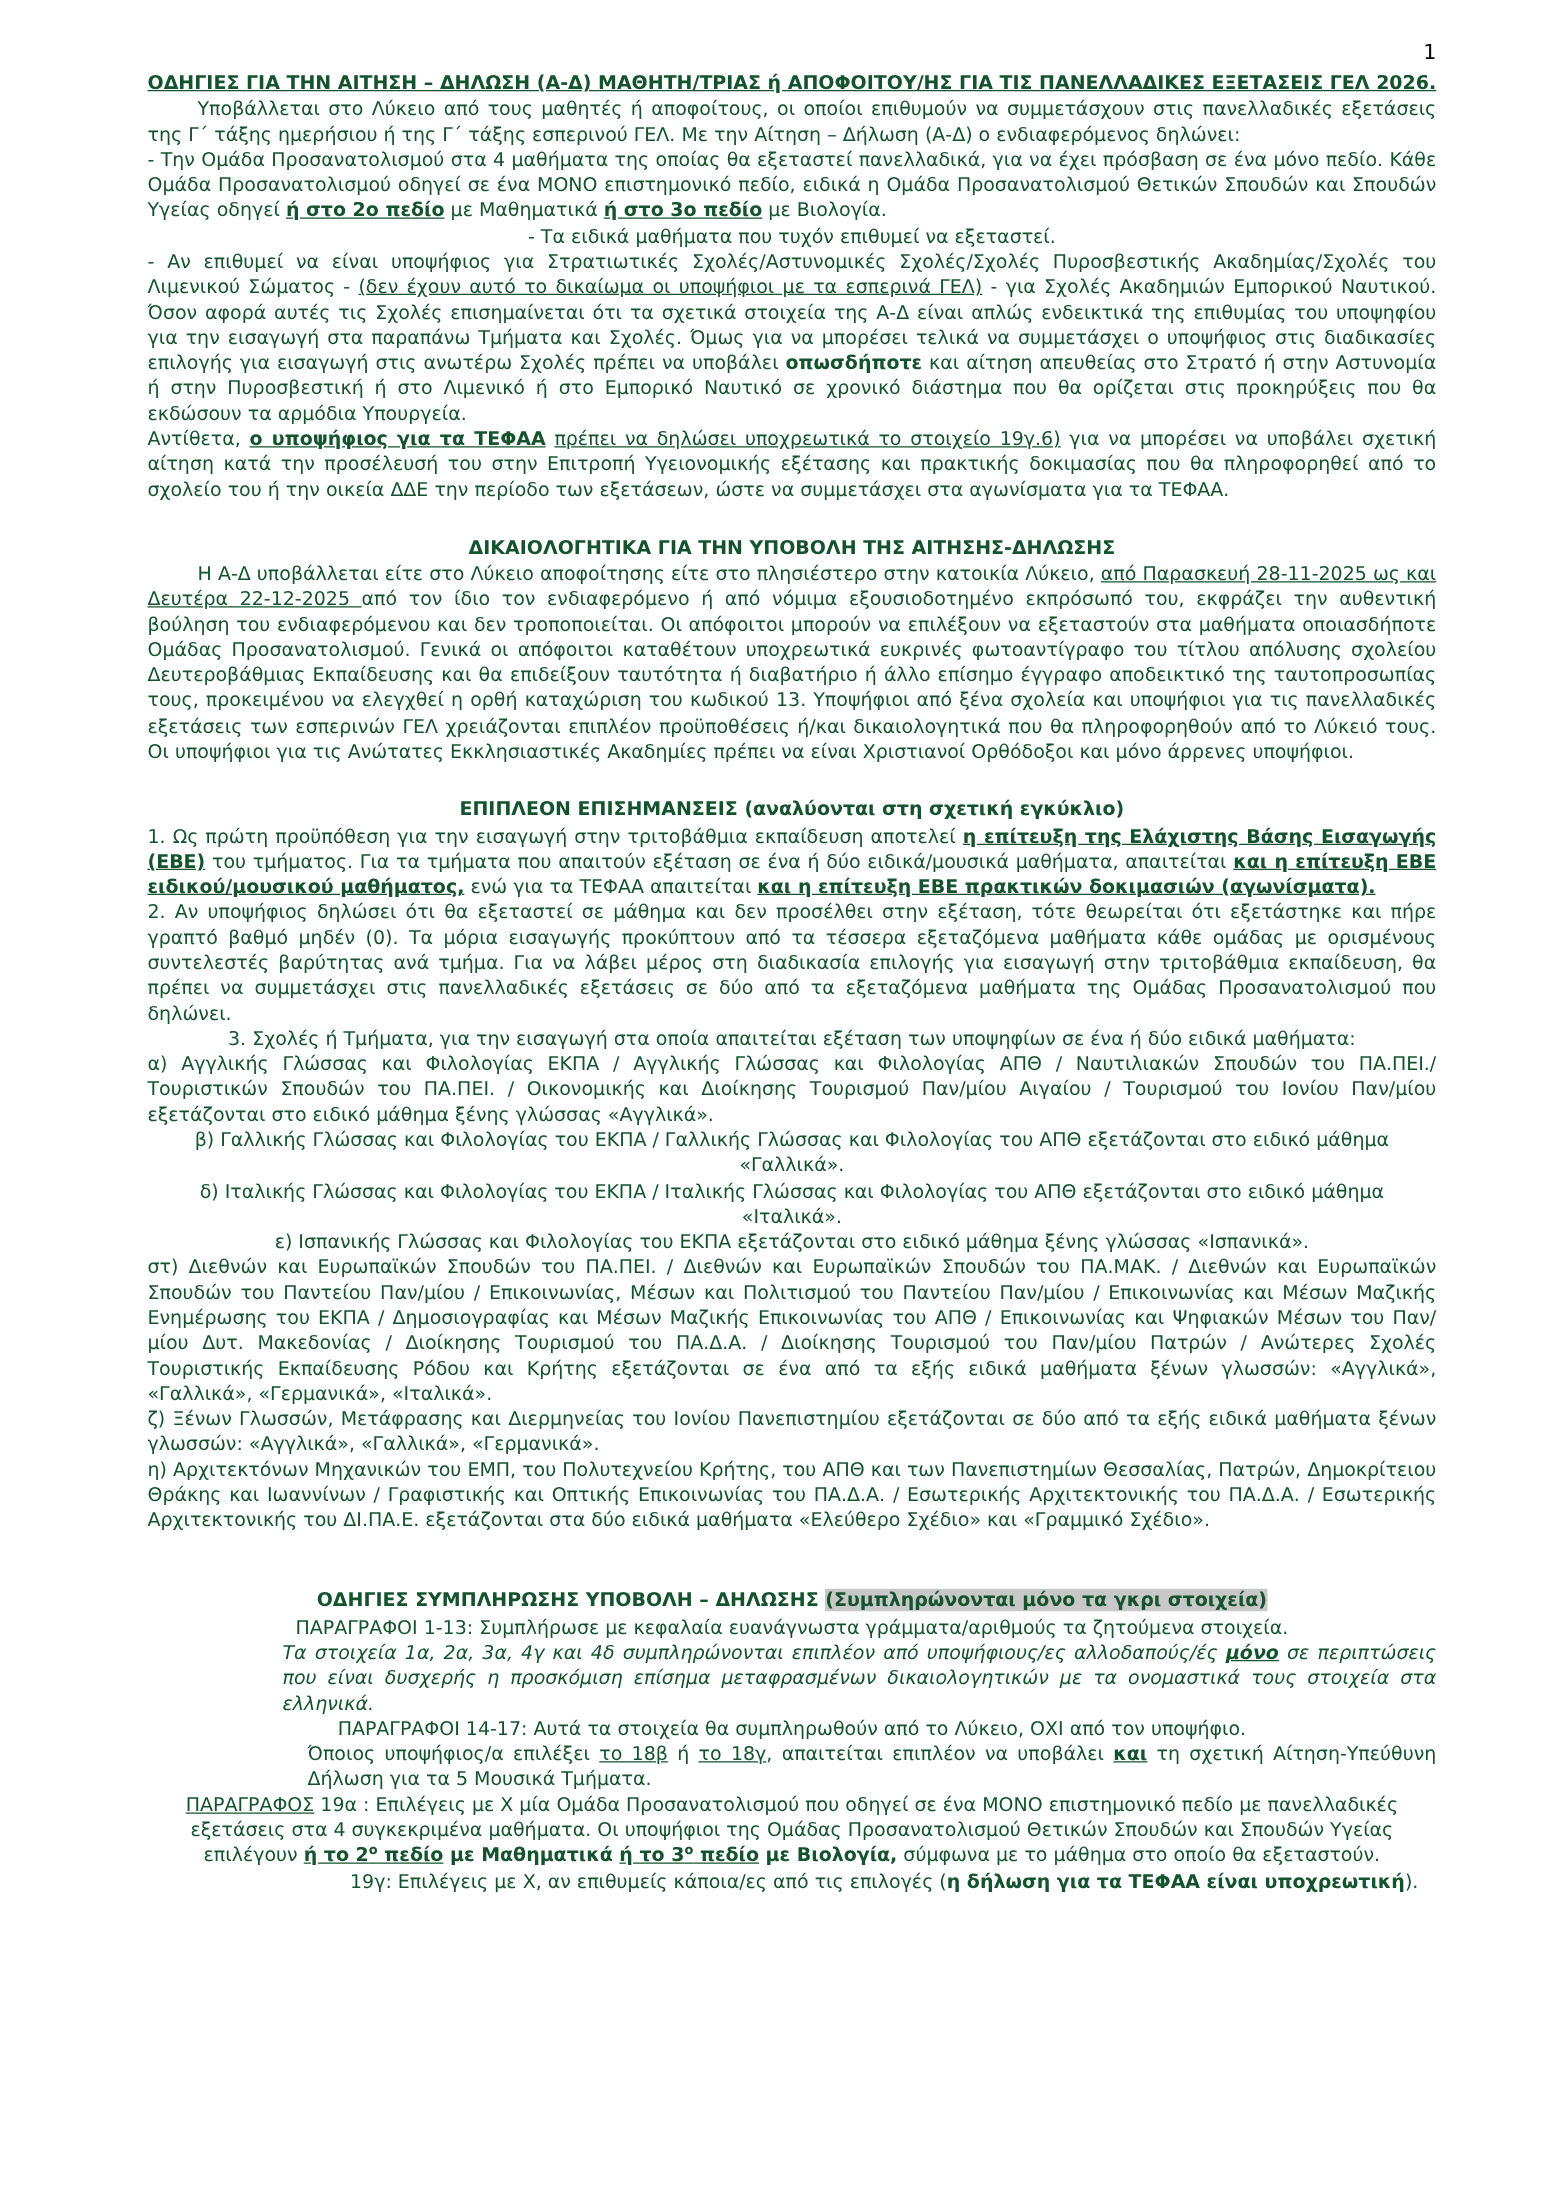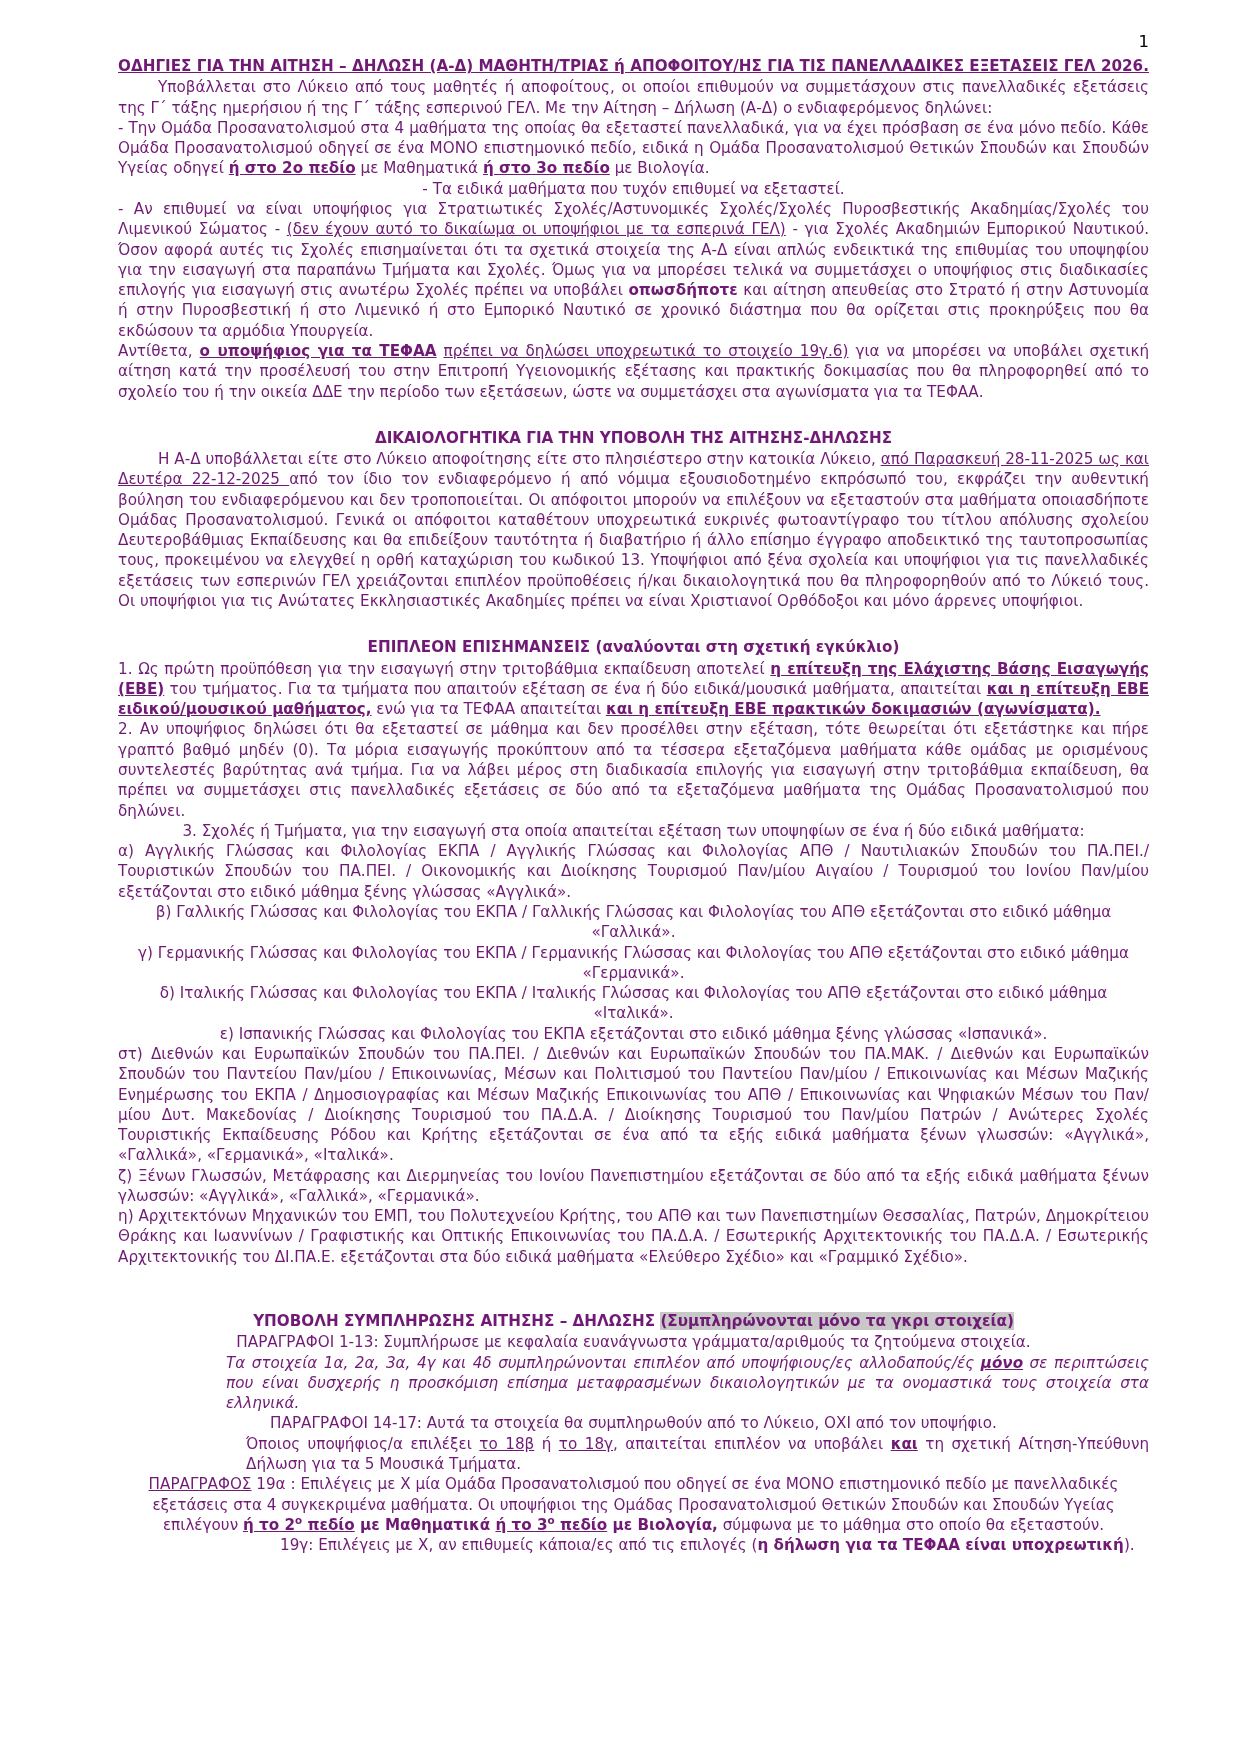--- a/index.html
+++ b/index.html
@@ -22,21 +22,21 @@
     position: absolute;
     top: 34px;
     right: 92px;
     font-size: 16.5px;
     line-height: 1;
     color: #000;
   }
   .doc {
     font-size: 15.2px;
     line-height: 1.335;
-    color: #701a75;
+    color: #14532d;
     text-align: justify;
     text-justify: inter-word;
   }
   h1.doc-title,
   h2.section-heading {
     font-size: 15.2px;
     line-height: 1.335;
     margin: 0;
     font-weight: bold;
     text-align: center;
@@ -122,30 +122,29 @@
     <h2 class="section-heading">ΕΠΙΠΛΕΟΝ ΕΠΙΣΗΜΑΝΣΕΙΣ (αναλύονται στη σχετική εγκύκλιο)</h2>
 
     <p class="para"><span>1.   Ως πρώτη προϋπόθεση για την εισαγωγή στην τριτοβάθμια εκπαίδευση αποτελεί </span><span class="bu">η επίτευξη της Ελάχιστης Βάσης Εισαγωγής (ΕΒΕ)</span><span> του τμήματος. Για τα τμήματα που απαιτούν εξέταση σε ένα ή δύο ειδικά/μουσικά μαθήματα, απαιτείται </span><span class="bu">και η επίτευξη ΕΒΕ ειδικού/μουσικού μαθήματος,</span><span> ενώ για τα ΤΕΦΑΑ απαιτείται </span><span class="bu">και η επίτευξη ΕΒΕ πρακτικών δοκιμασιών (αγωνίσματα).</span></p>
 
     <p class="para">2.   Αν υποψήφιος δηλώσει ότι θα εξεταστεί σε μάθημα και δεν προσέλθει στην εξέταση, τότε θεωρείται ότι εξετάστηκε και πήρε γραπτό βαθμό μηδέν (0). Τα μόρια εισαγωγής προκύπτουν από τα τέσσερα εξεταζόμενα μαθήματα κάθε ομάδας με ορισμένους συντελεστές βαρύτητας ανά τμήμα. Για να λάβει μέρος στη διαδικασία επιλογής για εισαγωγή στην τριτοβάθμια εκπαίδευση, θα πρέπει να συμμετάσχει στις πανελλαδικές εξετάσεις σε δύο από τα εξεταζόμενα μαθήματα της Ομάδας Προσανατολισμού που δηλώνει.</p>
 
     <p class="para nojust">3.  Σχολές ή Τμήματα, για την εισαγωγή στα οποία απαιτείται εξέταση των υποψηφίων σε ένα ή δύο ειδικά μαθήματα:</p>
 
     <p class="para">α) Αγγλικής Γλώσσας και Φιλολογίας ΕΚΠΑ / Αγγλικής Γλώσσας και Φιλολογίας ΑΠΘ / Ναυτιλιακών Σπουδών του ΠΑ.ΠΕΙ./ Τουριστικών Σπουδών του ΠΑ.ΠΕΙ. / Οικονομικής και Διοίκησης Τουρισμού Παν/μίου Αιγαίου / Τουρισμού του Ιονίου Παν/μίου εξετάζονται στο ειδικό μάθημα ξένης γλώσσας «Αγγλικά».</p>
     <p class="para nojust">β) Γαλλικής Γλώσσας και Φιλολογίας του ΕΚΠΑ / Γαλλικής Γλώσσας και Φιλολογίας του ΑΠΘ εξετάζονται στο ειδικό μάθημα «Γαλλικά».</p>
-    <p class="para nojust">γ) Γερμανικής Γλώσσας και Φιλολογίας του ΕΚΠΑ / Γερμανικής Γλώσσας και Φιλολογίας του ΑΠΘ εξετάζονται στο ειδικό μάθημα «Γερμανικά».</p>
     <p class="para nojust">δ) Ιταλικής Γλώσσας και Φιλολογίας του ΕΚΠΑ / Ιταλικής Γλώσσας και Φιλολογίας του ΑΠΘ εξετάζονται στο ειδικό μάθημα «Ιταλικά».</p>
     <p class="para nojust">ε) Ισπανικής Γλώσσας και Φιλολογίας του ΕΚΠΑ εξετάζονται στο ειδικό μάθημα ξένης γλώσσας «Ισπανικά».</p>
     <p class="para">στ) Διεθνών και Ευρωπαϊκών Σπουδών του ΠΑ.ΠΕΙ. / Διεθνών και Ευρωπαϊκών Σπουδών του ΠΑ.ΜΑΚ. / Διεθνών και Ευρωπαϊκών Σπουδών του Παντείου Παν/μίου / Επικοινωνίας, Μέσων και Πολιτισμού του Παντείου Παν/μίου / Επικοινωνίας και Μέσων Μαζικής Ενημέρωσης του ΕΚΠΑ / Δημοσιογραφίας και Μέσων Μαζικής Επικοινωνίας του ΑΠΘ / Επικοινωνίας και Ψηφιακών Μέσων του Παν/μίου Δυτ. Μακεδονίας / Διοίκησης Τουρισμού του ΠΑ.Δ.Α. / Διοίκησης Τουρισμού του Παν/μίου Πατρών / Ανώτερες Σχολές Τουριστικής Εκπαίδευσης Ρόδου και Κρήτης εξετάζονται σε ένα από τα εξής ειδικά μαθήματα ξένων γλωσσών: «Αγγλικά», «Γαλλικά», «Γερμανικά», «Ιταλικά».</p>
     <p class="para">ζ) Ξένων Γλωσσών, Μετάφρασης και Διερμηνείας του Ιονίου Πανεπιστημίου εξετάζονται σε δύο από τα εξής ειδικά μαθήματα ξένων γλωσσών: «Αγγλικά», «Γαλλικά», «Γερμανικά».</p>
     <p class="para">η) Αρχιτεκτόνων Μηχανικών του ΕΜΠ, του Πολυτεχνείου Κρήτης, του ΑΠΘ και των Πανεπιστημίων Θεσσαλίας, Πατρών, Δημοκρίτειου Θράκης και Ιωαννίνων / Γραφιστικής και Οπτικής Επικοινωνίας του ΠΑ.Δ.Α. / Εσωτερικής Αρχιτεκτονικής του ΠΑ.Δ.Α. / Εσωτερικής Αρχιτεκτονικής του ΔΙ.ΠΑ.Ε. εξετάζονται στα δύο ειδικά μαθήματα «Ελεύθερο Σχέδιο» και «Γραμμικό Σχέδιο».</p>
 
     <div class="gap-md"></div>
 
-    <h2 class="section-heading tight"><span>ΥΠΟΒΟΛΗ  ΣΥΜΠΛΗΡΩΣΗΣ  ΑΙΤΗΣΗΣ – ΔΗΛΩΣΗΣ </span><span class="hl">(Συμπληρώνονται μόνο τα γκρι στοιχεία)</span></h2>
+    <h2 class="section-heading tight"><span>ΟΔΗΓΙΕΣ  ΣΥΜΠΛΗΡΩΣΗΣ  ΥΠΟΒΟΛΗ – ΔΗΛΩΣΗΣ </span><span class="hl">(Συμπληρώνονται μόνο τα γκρι στοιχεία)</span></h2>
 
     <p class="para nojust">ΠΑΡΑΓΡΑΦΟΙ 1-13:  Συμπλήρωσε με κεφαλαία ευανάγνωστα γράμματα/αριθμούς τα ζητούμενα στοιχεία.</p>
 
     <p class="sub-indent"><i><span>Τα στοιχεία 1α, 2α, 3α, 4γ και 4δ συμπληρώνονται επιπλέον από υποψήφιους/ες αλλοδαπούς/ές </span><span class="bu">μόνο</span><span> σε περιπτώσεις που είναι δυσχερής η προσκόμιση επίσημα μεταφρασμένων δικαιολογητικών με τα ονομαστικά τους στοιχεία στα ελληνικά.</span></i></p>
 
     <p class="para nojust">ΠΑΡΑΓΡΑΦΟΙ 14-17: Αυτά τα στοιχεία θα συμπληρωθούν από το Λύκειο, ΟΧΙ από τον υποψήφιο.</p>
 
 
     <p class="sub-indent-2"><span>Όποιος υποψήφιος/α επιλέξει  </span><u>το 18β</u><span> ή </span><u>το 18γ</u><span>, απαιτείται επιπλέον να υποβάλει </span><b><u>και</u></b><span> τη σχετική Αίτηση-Υπεύθυνη Δήλωση για τα 5 Μουσικά Τμήματα.</span></p>
 

